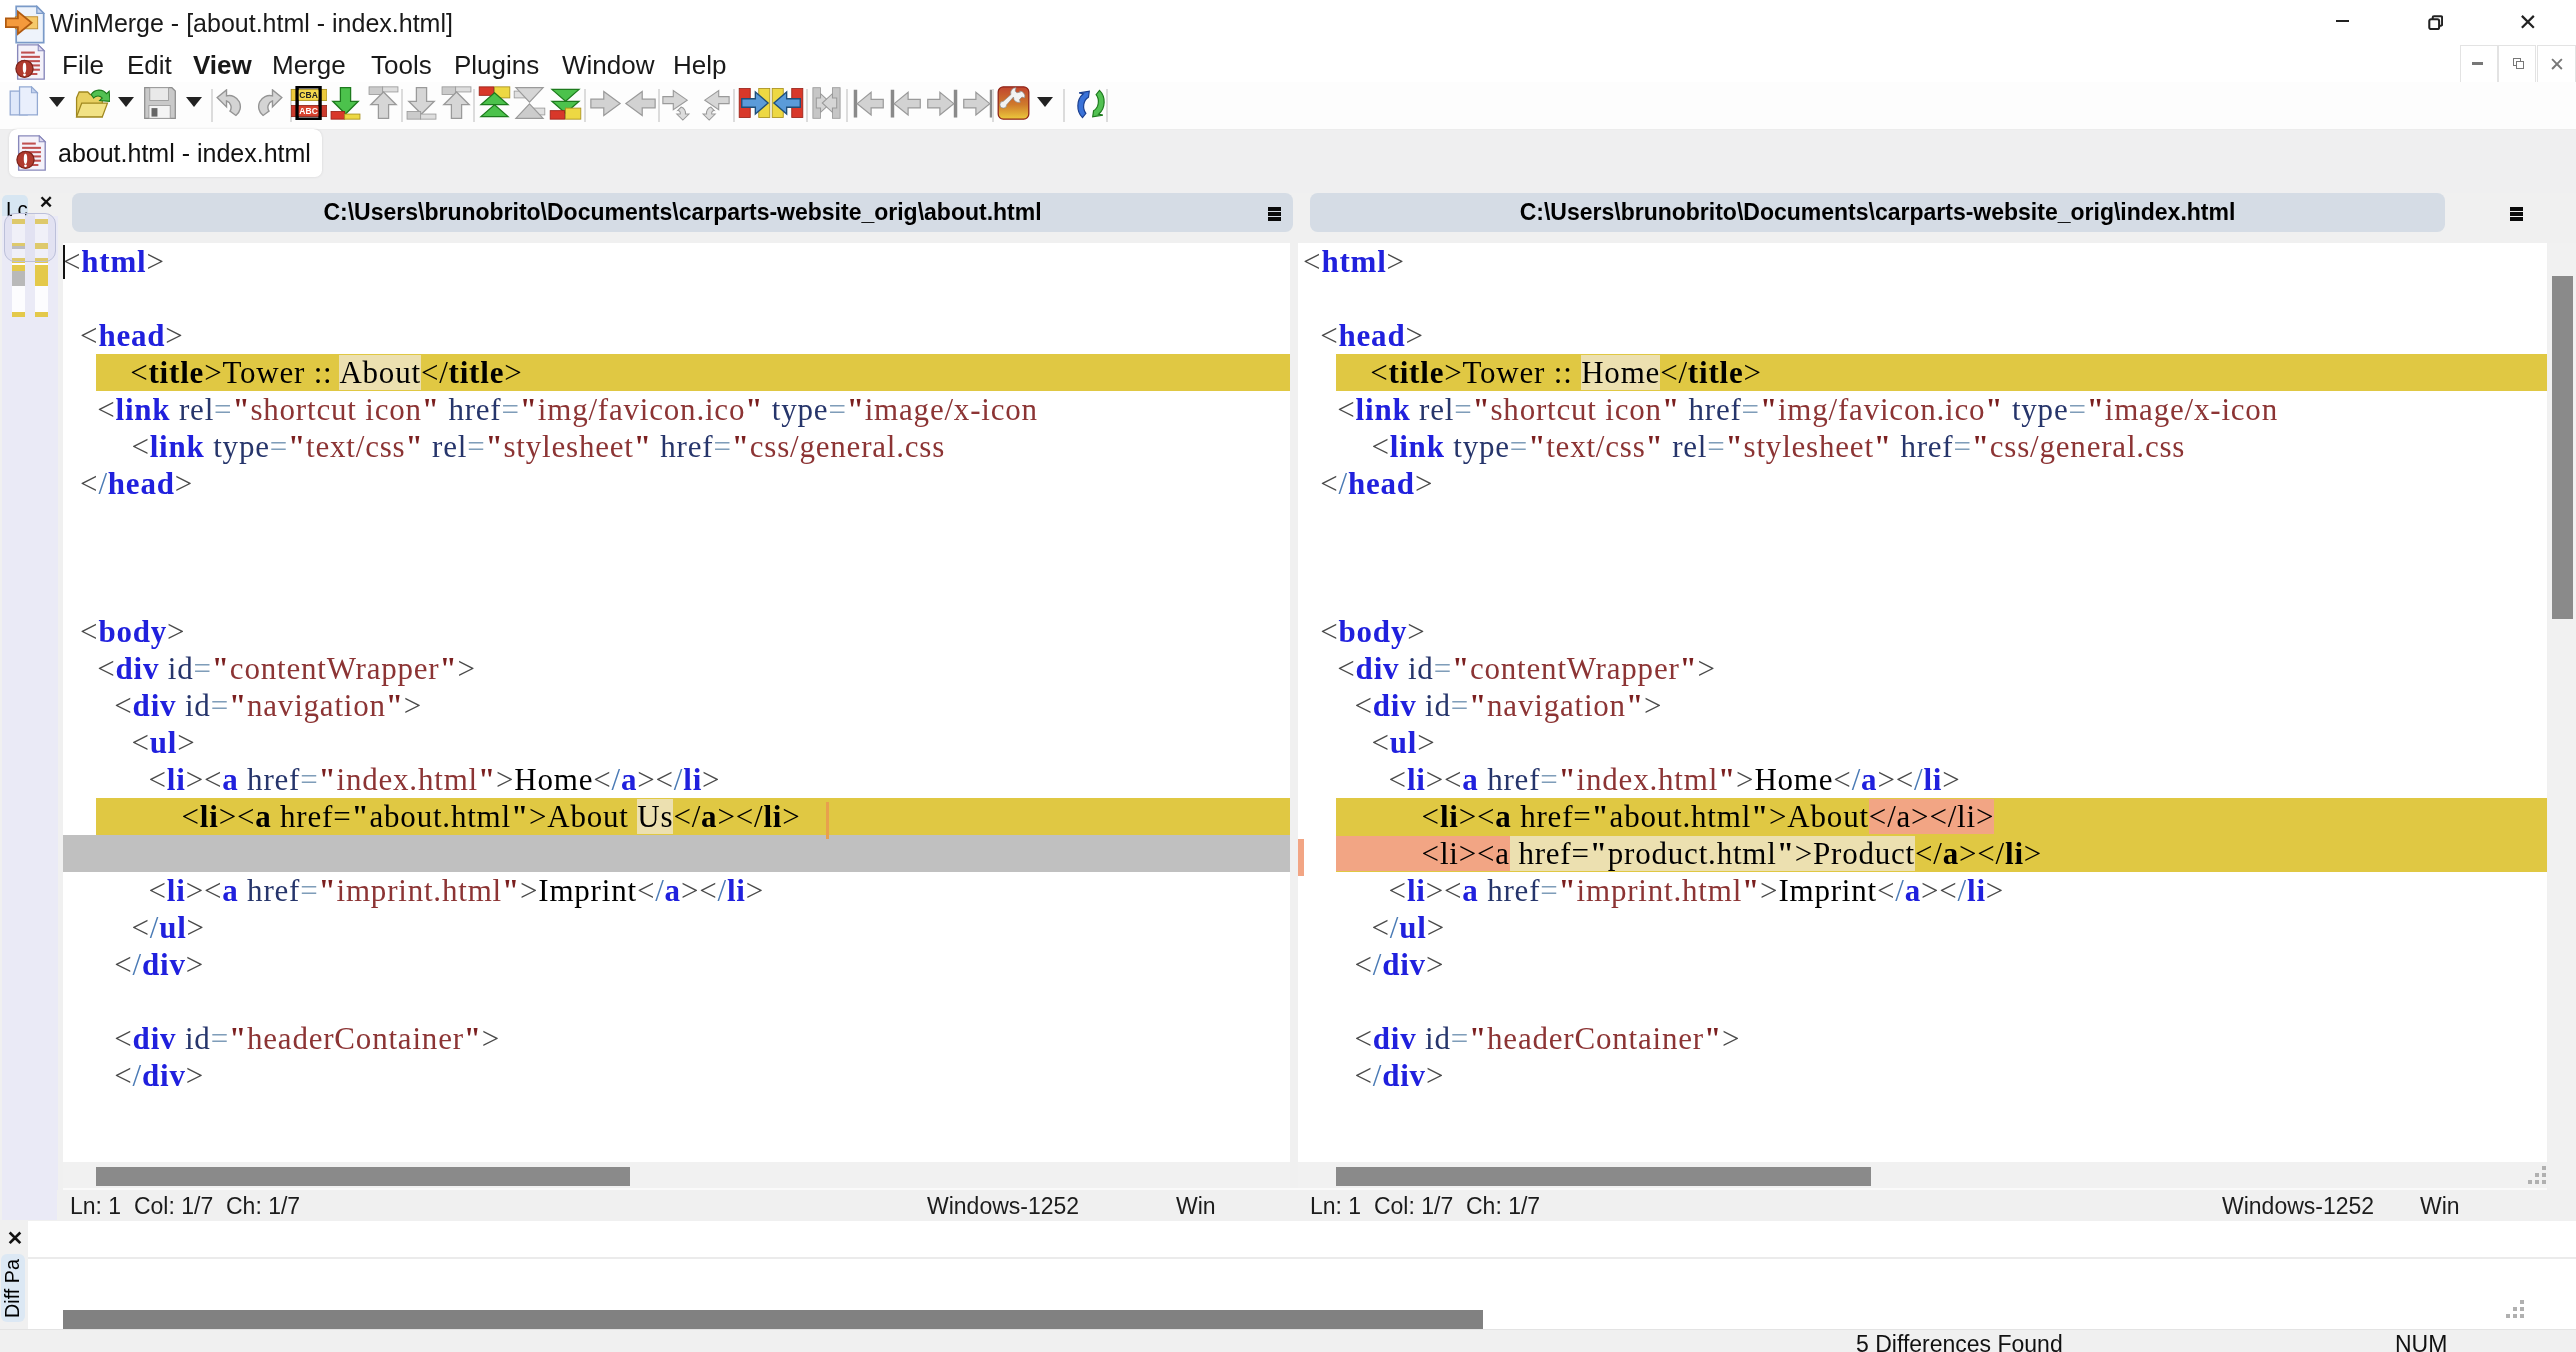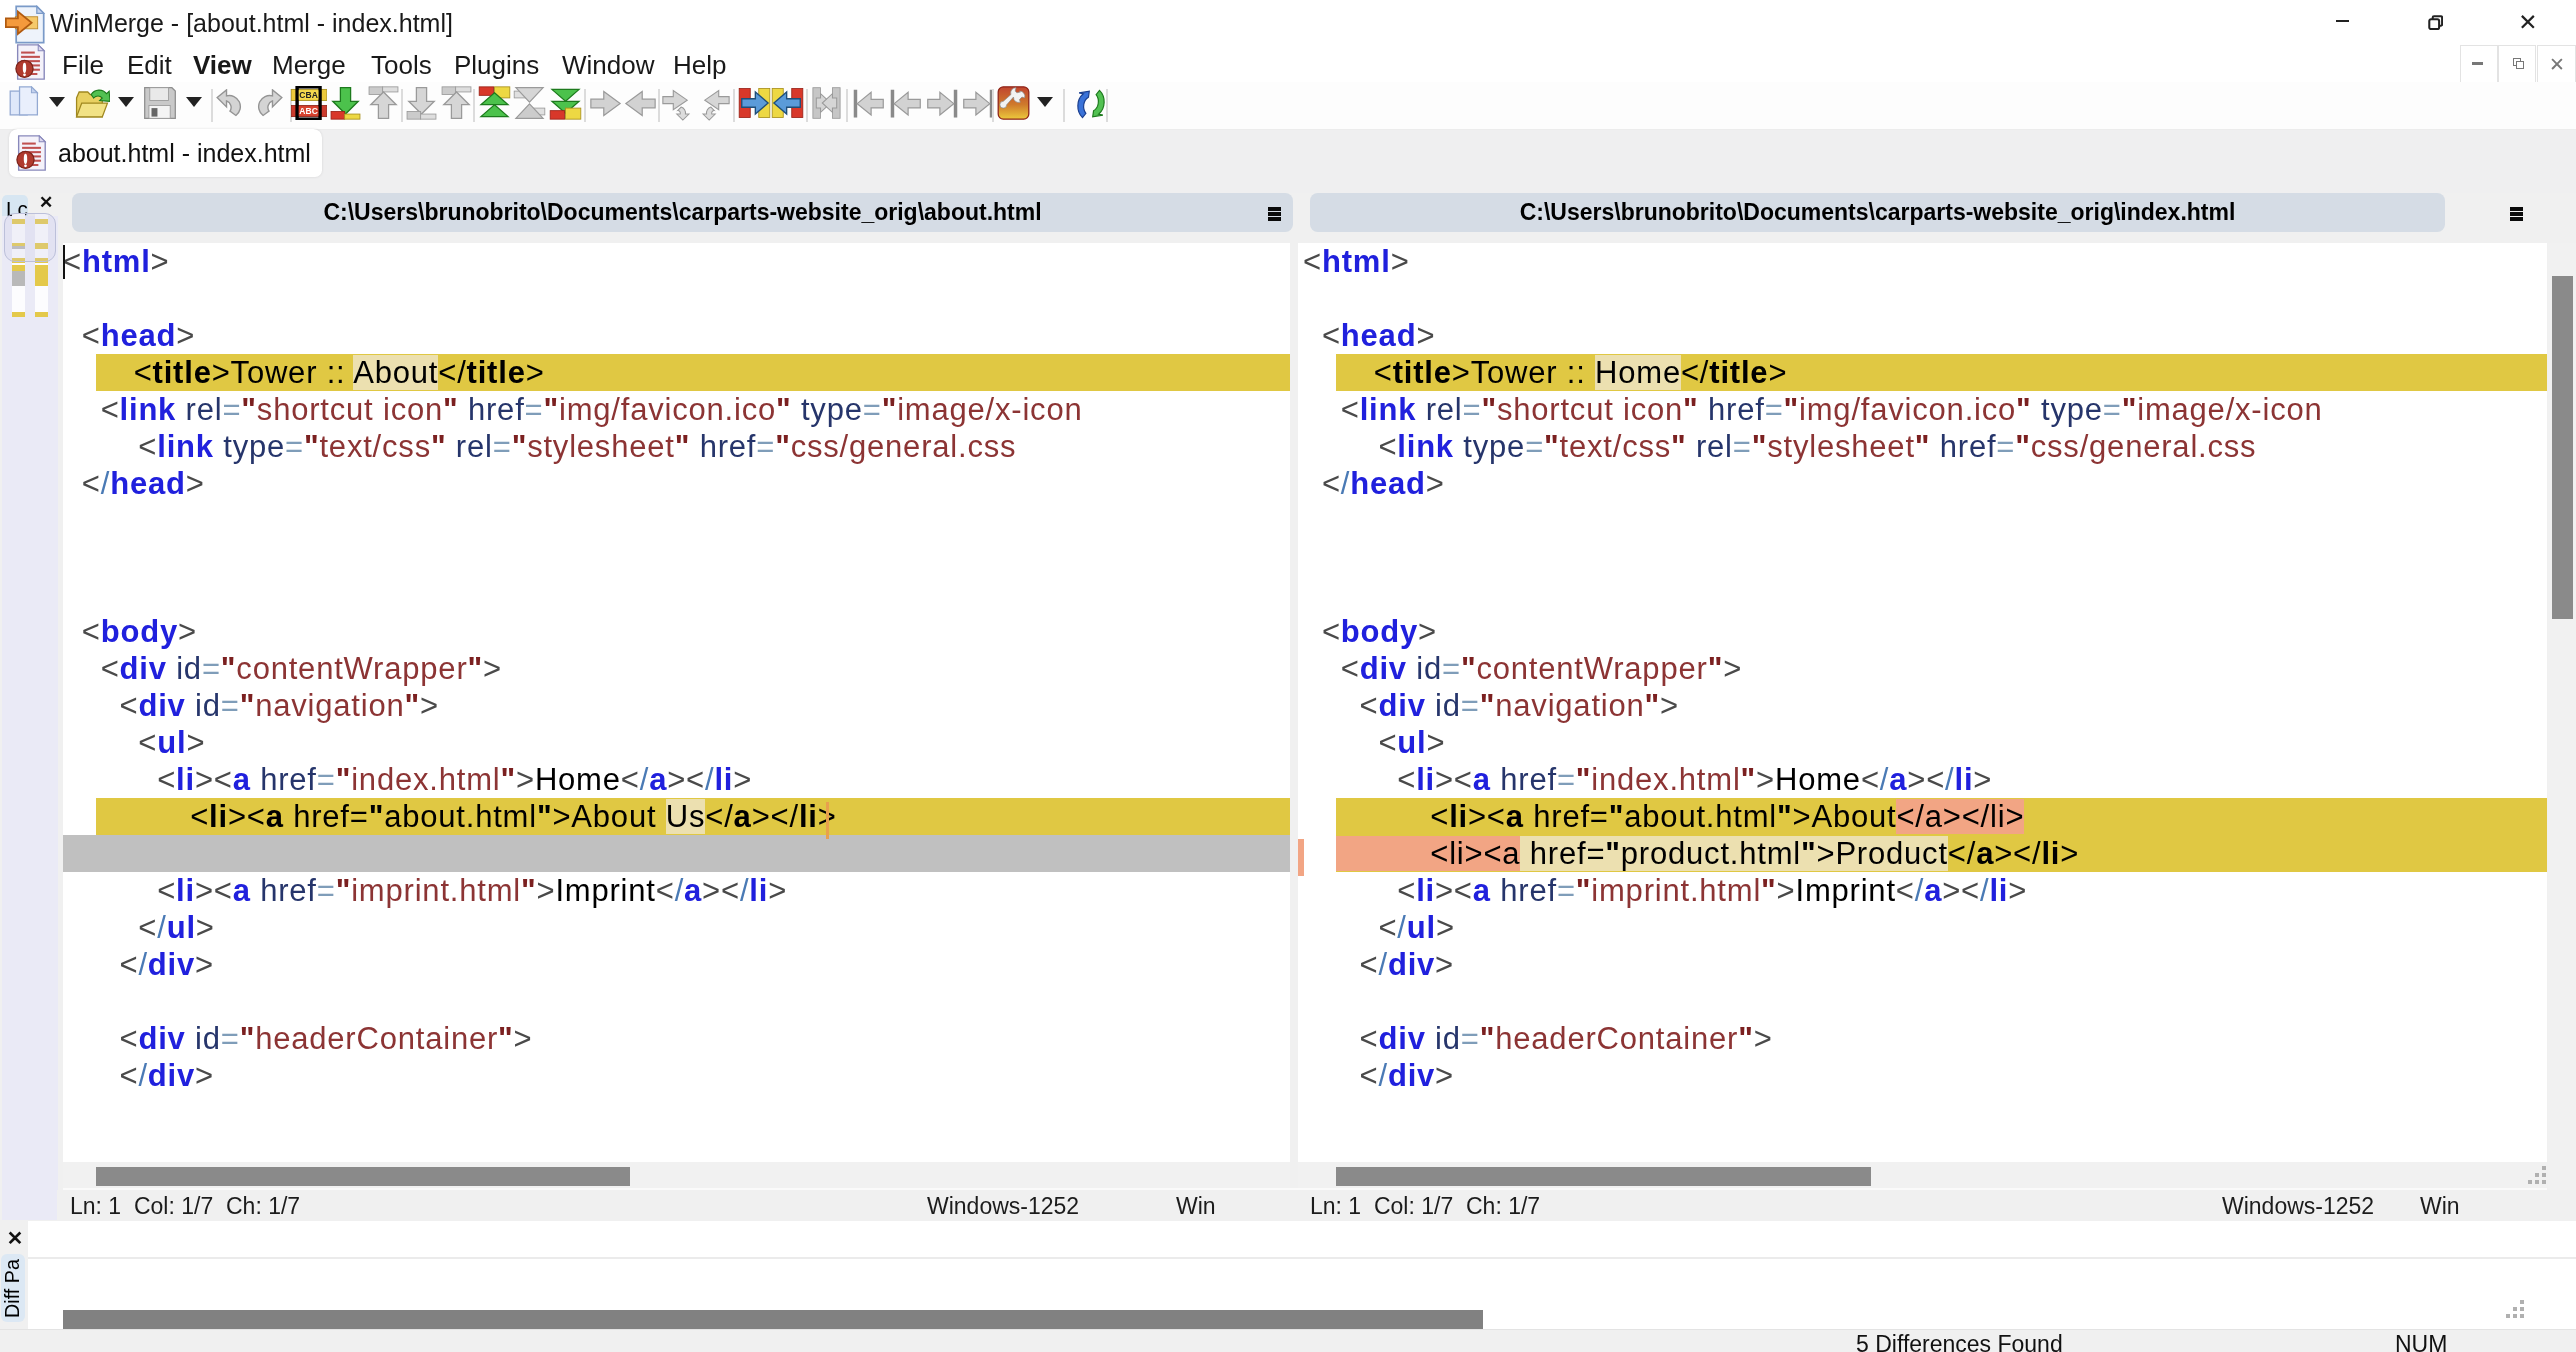--- a/index.html
+++ b/index.html
@@ -26,21 +26,21 @@
   
   #lctab { left:1.7px; top:187px; width:26.5px; height:26px; background:#d7e6f2; border-radius:5.1px; font-size:20.5px; color:#000; padding-left:4.3px; padding-top:1.7px;margin-top:8px; }
   #lcx { left:39px; top:192px; font-size:17px; color:#111; font-weight:bold;}
   #locpane { left:1.7px; top:216px; width:56px; height:1004px; background:#eaeaf6; }
   .locbar { position:absolute; width:13px; background:#fcfcfe; }
   .seg { position:absolute; left:0; width:13px; }
   .segy { background:#e4c94a; }
   .segg { background:#b9b9b9; }
   #locview { left:2.6px; top:-2.6px; width:52px; height:49px; background:rgba(199,199,227,0.22); border:1.7px solid #bcc0da; border-radius:11px; }
   
-  .pane { position:absolute; top:243px; height:919px; background:#ffffff; overflow:hidden; font-family:Liberation Sans, sans-serif; font-size:31px; letter-spacing:0.8px; line-height:37px; color:#000; }
+  .pane { position:absolute; top:243px; height:919px; background:#ffffff; overflow:hidden; font-family:Liberation Serif, serif; font-size:31px; letter-spacing:0.8px; line-height:37px; color:#000; }
   .row { height:37px; white-space:pre; overflow:hidden; }
   .ry { background:#e0c843;margin-left:33px; }
   .rg { background:#c0c0c0; }
   .cw { background:#ece0b0; }
   .sal { background:#f2a584; }
   .t { color:#2020dd; font-weight:bold; }   
   .b { color:#4a4a4a; }                      
   .sl { color:#4a7ab5; }                     
   .at { color:#26356b; }                     
   .eq { color:#7f9db9; }                     

